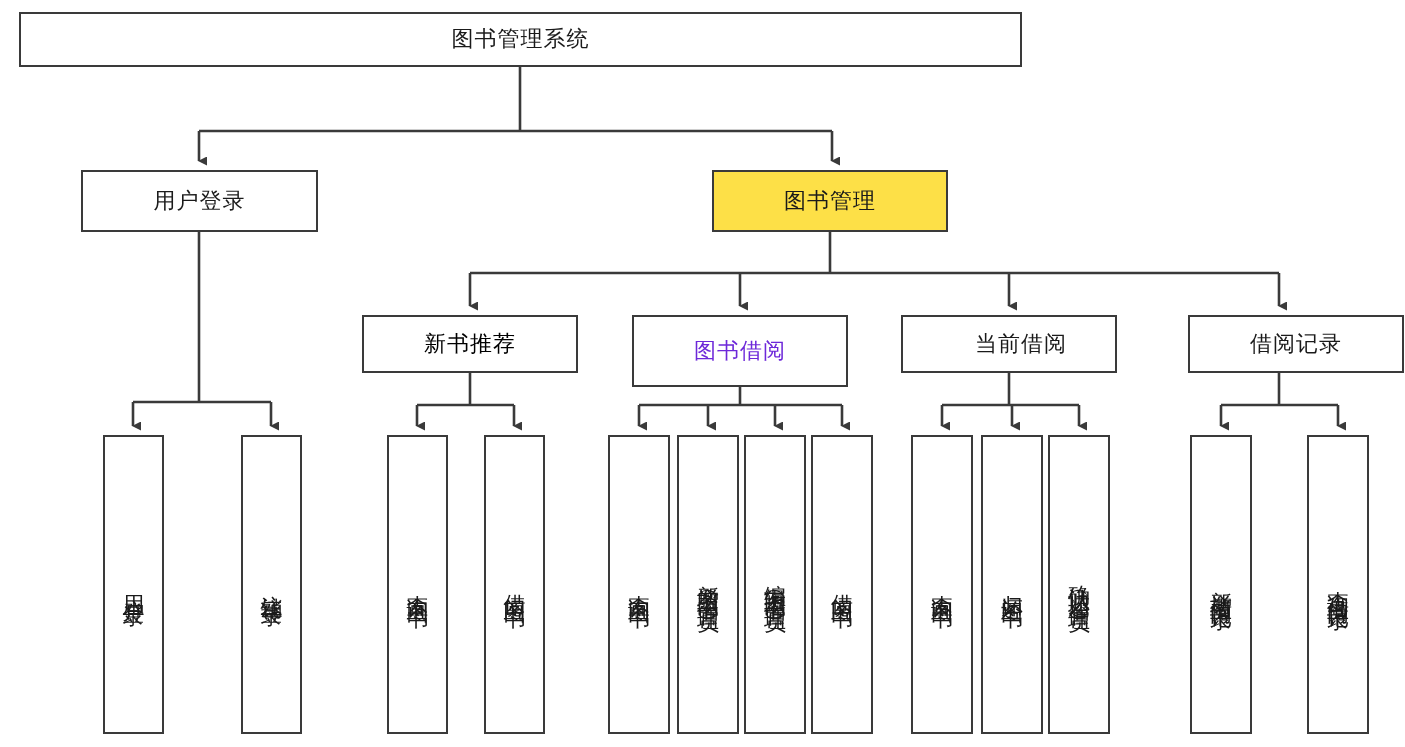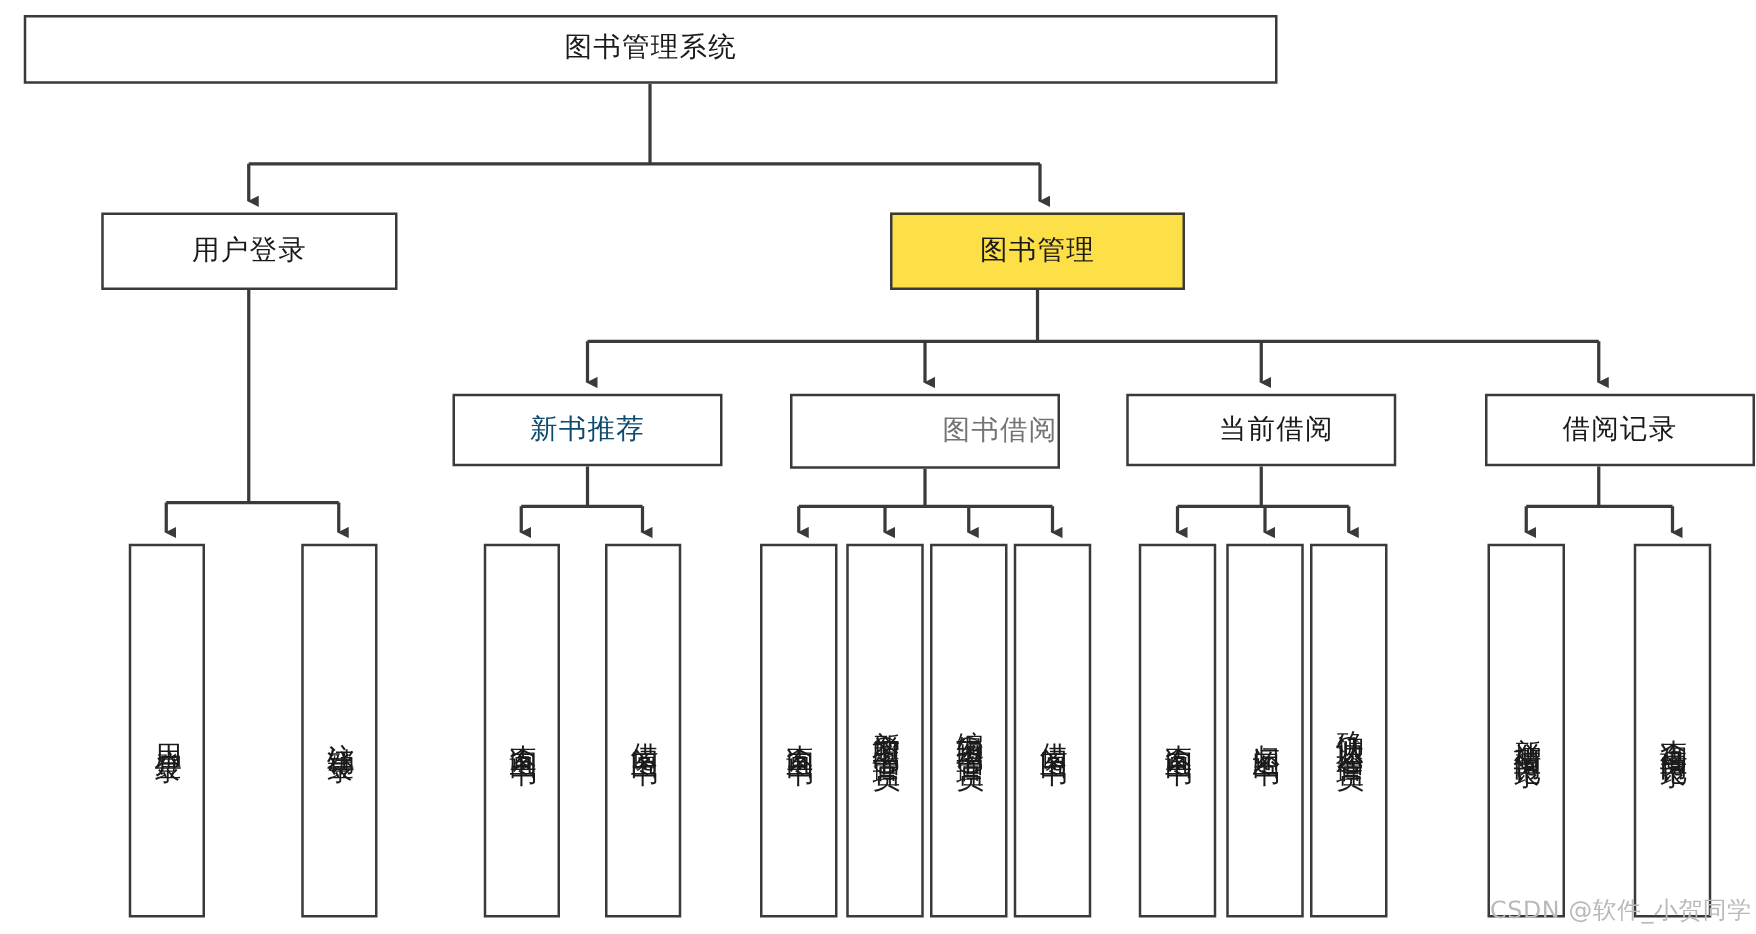--- a/index.html
+++ b/index.html
@@ -122,24 +122,24 @@
     <span>图书管理系统</span>
   </div>
 
   <div class="node node-h" style="left: 81px; top: 170px; width: 237px; height: 62px; border-color: rgb(58, 58, 58); background: rgb(255, 255, 255); color: rgb(26, 26, 26);">
     <span>用户登录</span>
   </div>
   <div class="node node-h" style="left: 712px; top: 170px; width: 236px; height: 62px; border-color: rgb(58, 58, 58); background: #fde047; color: rgb(26, 26, 26);">
     <span>图书管理</span>
   </div>
 
-  <div class="node node-h" style="left: 362px; top: 315px; width: 216px; height: 58px; border-color: rgb(58, 58, 58); background: rgb(255, 255, 255); color: #0c4a6e;">
+  <div class="node node-h" style="left: 362px; top: 315px; width: 216px; height: 58px; border-color: rgb(58, 58, 58); background: rgb(255, 255, 255); color: #000000;">
     <span>新书推荐</span>
   </div>
-  <div class="node node-h" style="left: 632px; top: 315px; width: 216px; height: 60px; border-color: rgb(58, 58, 58); background: rgb(255, 255, 255); color: #737373; justify-content: flex-end;">
+  <div class="node node-h" style="left: 632px; top: 315px; width: 216px; height: 72px; border-color: rgb(58, 58, 58); background: rgb(255, 255, 255); color: #6d28d9;">
     <span>图书借阅</span>
   </div>
   <div class="node node-h" style="left: 901px; top: 315px; width: 216px; height: 58px; border-color: rgb(58, 58, 58); background: rgb(255, 255, 255); color: rgb(26, 26, 26); padding-left: 24px;">
     <span>当前借阅</span>
   </div>
   <div class="node node-h" style="left: 1171px; top: 315px; width: 216px; height: 58px; border-color: rgb(58, 58, 58); background: rgb(255, 255, 255); color: rgb(26, 26, 26); margin-left: 17px;">
     <span>借阅记录</span>
   </div>
 
   <div class="node node-v" style="left: 103px; top: 435px; width: 61px; height: 299px; border-color: rgb(58, 58, 58); background: rgb(255, 255, 255); color: rgb(26, 26, 26);">
@@ -175,15 +175,14 @@
   <div class="node node-v" style="left: 1048px; top: 435px; width: 62px; height: 299px; border-color: rgb(58, 58, 58); background: rgb(255, 255, 255); color: rgb(26, 26, 26);">
     <span>确认归还（管理员）</span>
   </div>
   <div class="node node-v" style="left: 1190px; top: 435px; width: 62px; height: 299px; border-color: rgb(58, 58, 58); background: rgb(255, 255, 255); color: rgb(26, 26, 26);">
     <span>新增借阅记录</span>
   </div>
   <div class="node node-v" style="left: 1307px; top: 435px; width: 62px; height: 299px; border-color: rgb(58, 58, 58); background: rgb(255, 255, 255); color: rgb(26, 26, 26);">
     <span>查询借阅记录</span>
   </div>
 
-  <div class="watermark" style="left: 1192px; top: 715px; color: rgb(185, 185, 185);">CSDN @软件_小贺同学</div>
 
 </div>
 
 </body></html>

